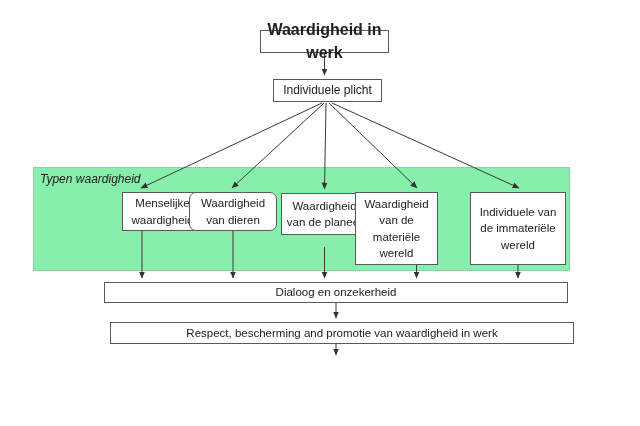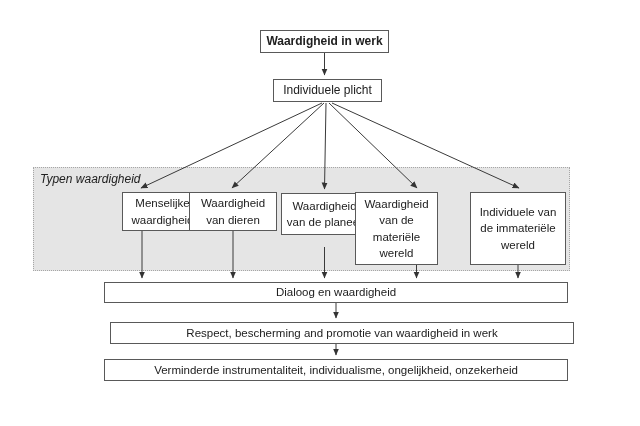--- a/index.html
+++ b/index.html
@@ -17,21 +17,21 @@
     overflow: hidden;
   }
   .group {
     position: absolute;
     left: 33px;
     top: 167px;
     width: 537px;
     height: 104px;
     border: 1px dotted var(--group_border, #a6a6a6);
     box-sizing: border-box;
-    background: #e5e5e5;
+    background: #86efac;
   }
   .group-label {
     position: absolute;
     left: 6px;
     top: 4px;
     font-style: italic;
     font-size: 12px;
     white-space: nowrap;
   }
   .arrows {
@@ -47,28 +47,28 @@
     display: flex;
     align-items: center;
     justify-content: center;
     text-align: center;
     font-size: 11.5px;
     line-height: 1.42;
     padding: 1px 3px;
   }
   .root-box {
     left: 260px; top: 30px; width: 129px; height: 23px;
-    font-weight: bold; font-size: 12px;
+    font-weight: bold; font-size: 16px;
   }
   .duty-box {
     left: 273px; top: 79px; width: 109px; height: 23px;
     font-size: 12px;
   }
   .t1 { left: 102px; top: 192px; width: 81px; height: 39px; margin-left: 20px; }
-  .t2 { left: 189px; top: 192px; width: 88px; height: 39px; }
+  .t2 { left: 189px; top: 192px; width: 88px; height: 39px; border-radius: 7px; }
   .t3 { left: 281px; top: 193px; width: 87px; height: 42px; }
   .t4 { left: 355px; top: 192px; width: 83px; height: 73px; }
   .t5 { left: 470px; top: 192px; width: 96px; height: 73px; }
   .o1 { left: 104px; top: 282px; width: 464px; height: 21px; }
   .o2 { left: 104px; top: 322px; width: 464px; height: 22px; margin-left: 6px; }
   .o3 { left: 104px; top: 359px; width: 464px; height: 22px; }
   line {
     stroke: var(--arrow, #3a3a3a);
     stroke-width: 1;
   }
@@ -109,17 +109,16 @@
   <div class="box root-box">Waardigheid in werk</div>
 
   <div class="box duty-box">Individuele plicht</div>
 
   <div class="box t1">Menselijke waardigheid</div>
   <div class="box t2">Waardigheid van dieren</div>
   <div class="box t3">Waardigheid van de planeet</div>
   <div class="box t4">Waardigheid van de materiële wereld</div>
   <div class="box t5">Individuele van de immateriële wereld</div>
 
-  <div class="box o1">Dialoog en waardigheid</div>
+  <div class="box o1">Dialoog en onzekerheid</div>
   <div class="box o2">Respect, bescherming and promotie van waardigheid in werk</div>
-  <div class="box o3">Verminderde instrumentaliteit, individualisme, ongelijkheid, onzekerheid</div>
 
 </div>
 
 </body></html>

